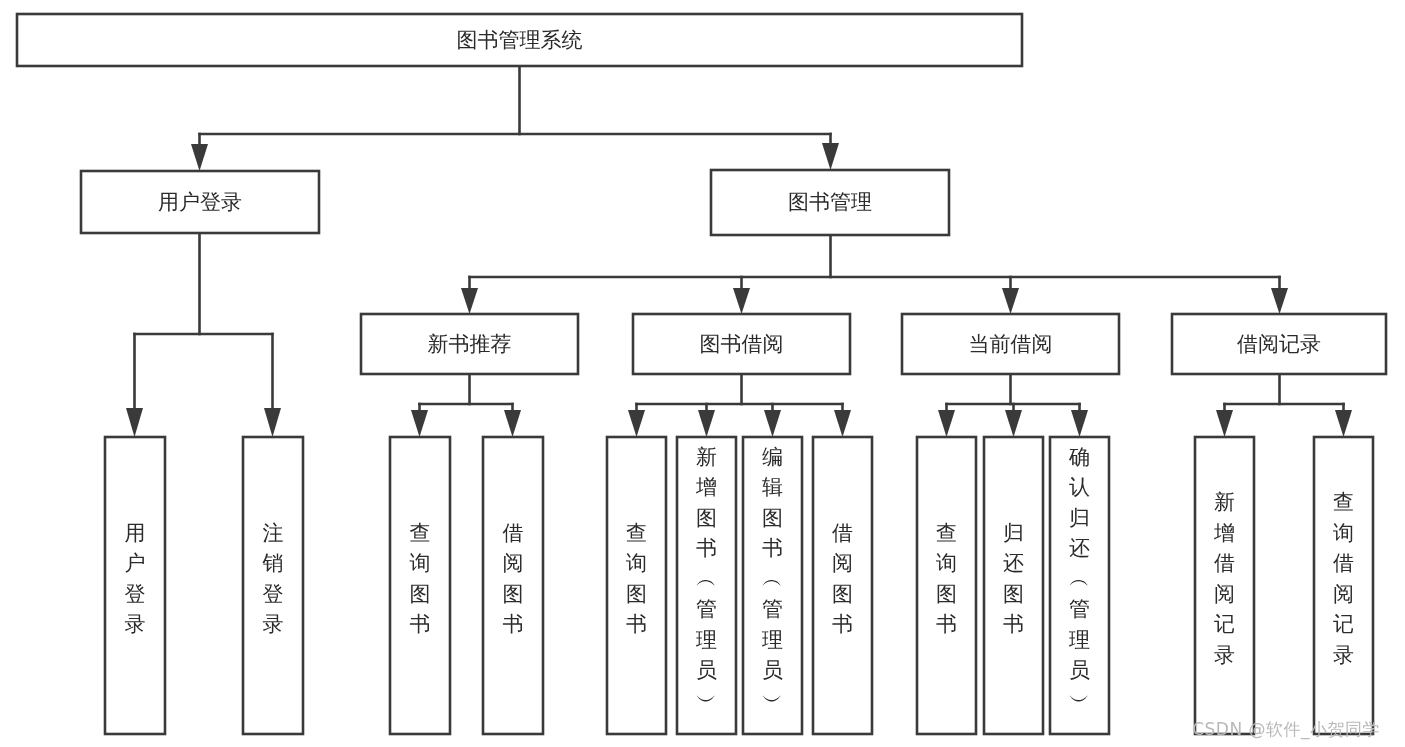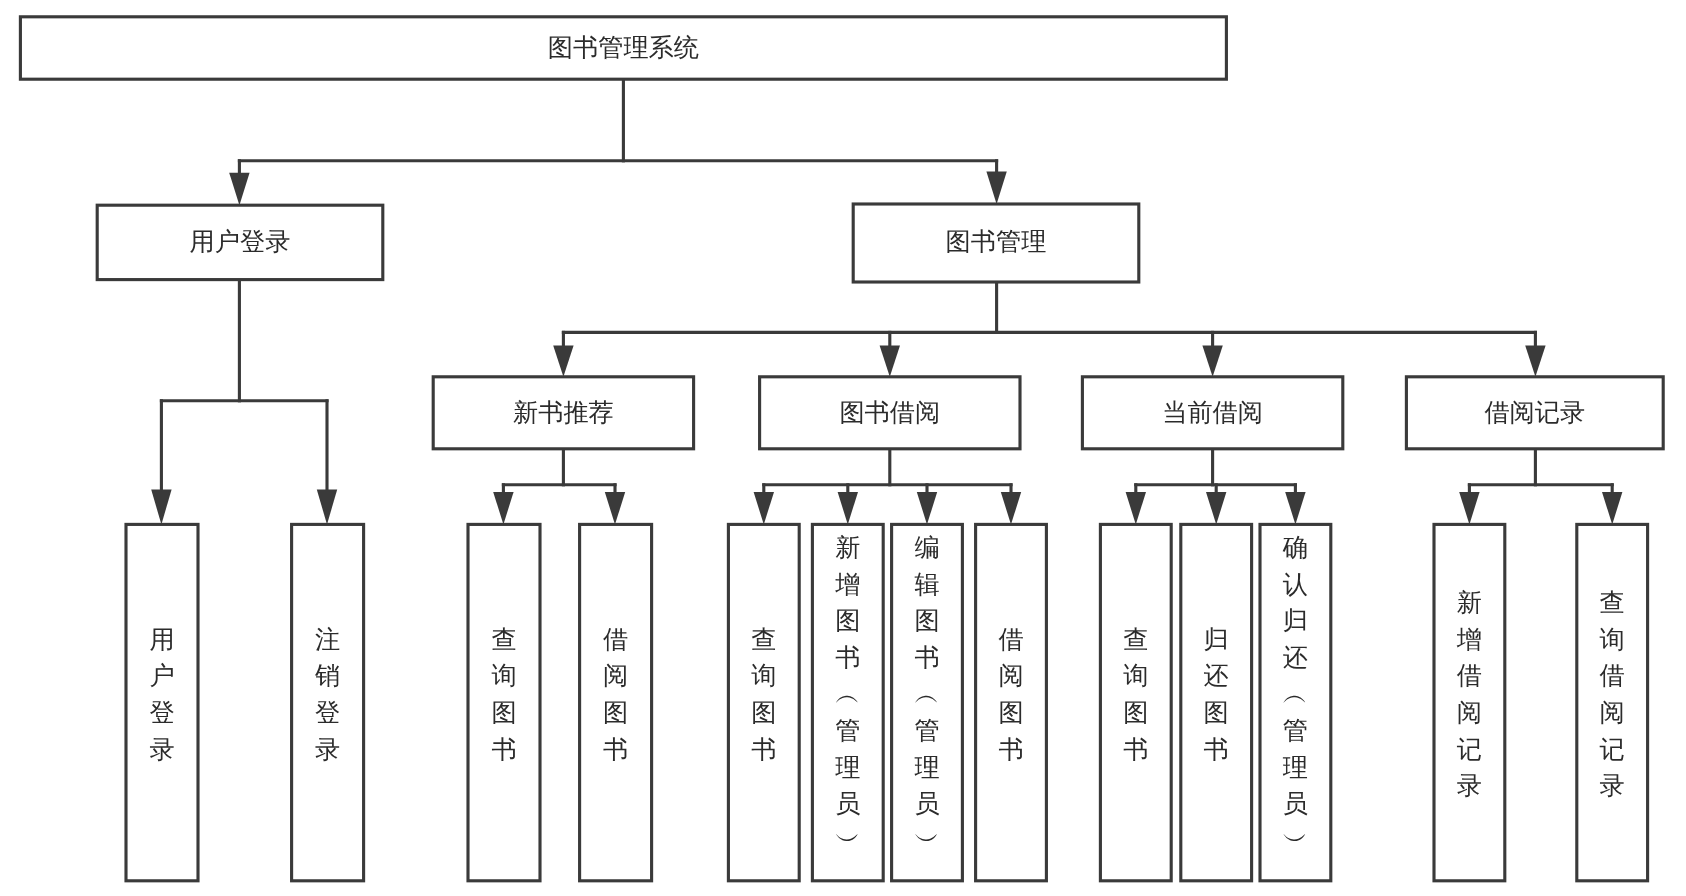--- a/index.html
+++ b/index.html
@@ -234,14 +234,15 @@
         <text class="node-label-vertical" x="842.5" y="539.75"><tspan x="842.5" dy="0">借</tspan><tspan x="842.5" dy="30.5">阅</tspan><tspan x="842.5" dy="30.5">图</tspan><tspan x="842.5" dy="30.5">书</tspan></text>
         <text class="node-label-vertical" x="946.5" y="539.75"><tspan x="946.5" dy="0">查</tspan><tspan x="946.5" dy="30.5">询</tspan><tspan x="946.5" dy="30.5">图</tspan><tspan x="946.5" dy="30.5">书</tspan></text>
         <text class="node-label-vertical" x="1013.5" y="539.75"><tspan x="1013.5" dy="0">归</tspan><tspan x="1013.5" dy="30.5">还</tspan><tspan x="1013.5" dy="30.5">图</tspan><tspan x="1013.5" dy="30.5">书</tspan></text>
         <text class="node-label-vertical" x="1079.5" y="463.5"><tspan x="1079.5" dy="0">确</tspan><tspan x="1079.5" dy="30.5">认</tspan><tspan x="1079.5" dy="30.5">归</tspan><tspan x="1079.5" dy="30.5">还</tspan><tspan x="1079.5" dy="30.5">︵</tspan><tspan x="1079.5" dy="30.5">管</tspan><tspan x="1079.5" dy="30.5">理</tspan><tspan x="1079.5" dy="30.5">员</tspan><tspan x="1079.5" dy="30.5">︶</tspan></text>
         <text class="node-label-vertical" x="1224.5" y="509.25"><tspan x="1224.5" dy="0">新</tspan><tspan x="1224.5" dy="30.5">增</tspan><tspan x="1224.5" dy="30.5">借</tspan><tspan x="1224.5" dy="30.5">阅</tspan><tspan x="1224.5" dy="30.5">记</tspan><tspan x="1224.5" dy="30.5">录</tspan></text>
         <text class="node-label-vertical" x="1343.5" y="509.25"><tspan x="1343.5" dy="0">查</tspan><tspan x="1343.5" dy="30.5">询</tspan><tspan x="1343.5" dy="30.5">借</tspan><tspan x="1343.5" dy="30.5">阅</tspan><tspan x="1343.5" dy="30.5">记</tspan><tspan x="1343.5" dy="30.5">录</tspan></text>
       </g>
 
   </svg>
 
+  <div class="watermark">CSDN @软件_小贺同学</div>
 
 </div>
 
 </body></html>

